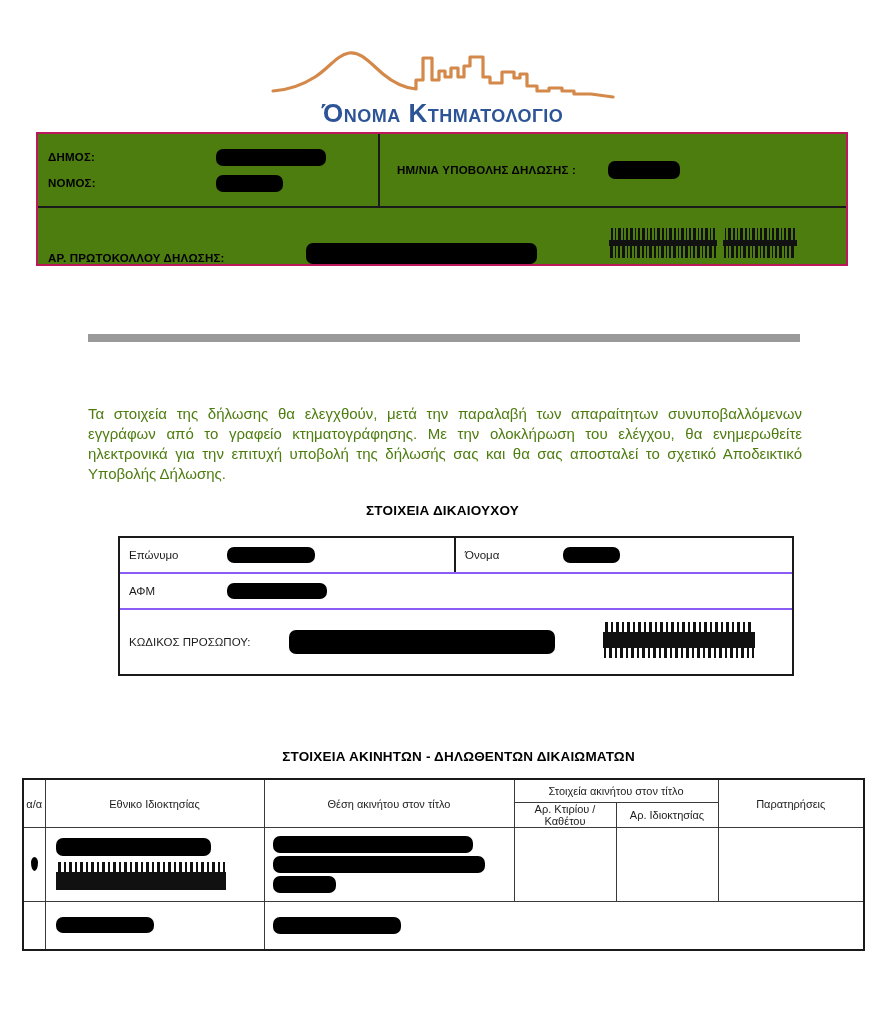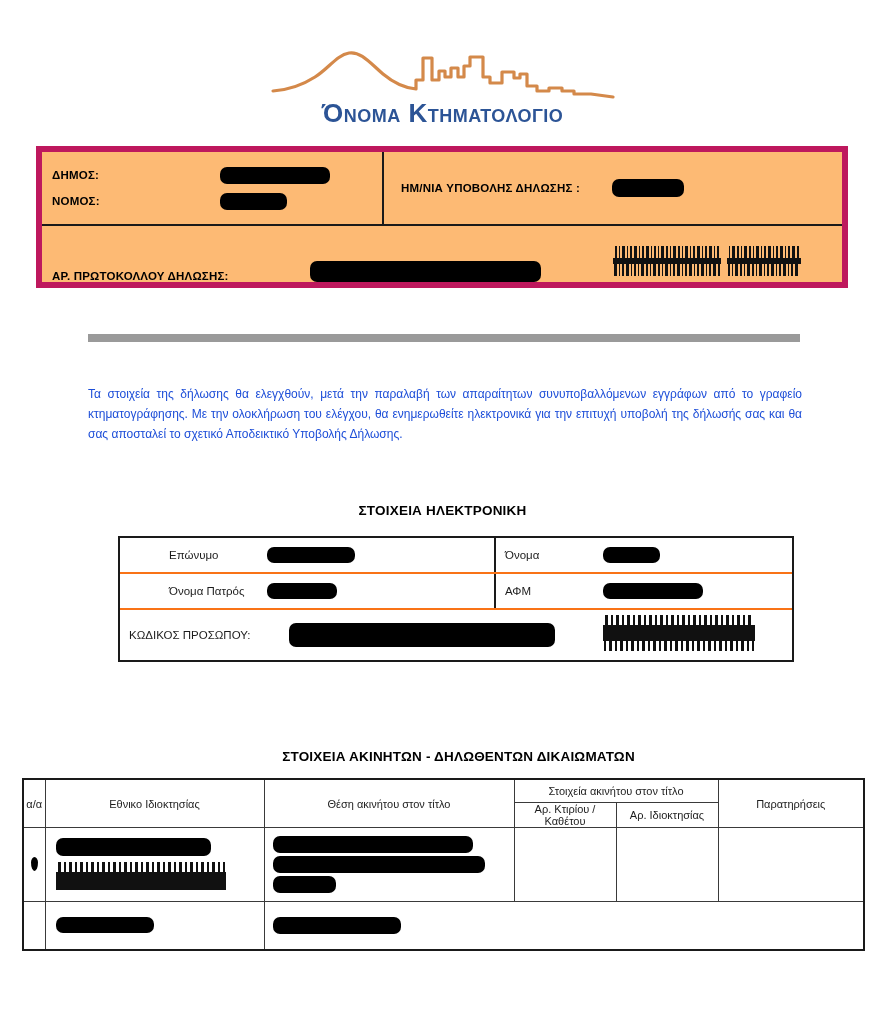--- a/index.html
+++ b/index.html
@@ -54,25 +54,25 @@
   }
   .barcode {
     display: inline-block;
     vertical-align: middle;
   }
 
   
   .header-box {
     position: absolute;
     left: 36px;
-    top: 146px;
+    top: 132px;
     width: 812px;
-    border: 6px solid #be185d;
-    box-sizing: border-box;
-    background: #fdba74;
+    border: 2px solid #be185d;
+    box-sizing: border-box;
+    background: #4d7c0f;
   }
   .hb-top {
     display: flex;
     border-bottom: 2px solid #1a1a1a;
   }
   .hb-left {
     width: 342px;
     border-right: 2px solid #1a1a1a;
     box-sizing: border-box;
     padding: 10px 0 10px 10px;
@@ -123,26 +123,26 @@
     font-weight: bold;
     letter-spacing: 0.2px;
     padding: 11px 0 11px 0;
     white-space: nowrap;
   }
 
   
   .intro {
     position: absolute;
     left: 88px;
-    top: 384px;
+    top: 404px;
     width: 714px;
-    font-size: 12px;
+    font-size: 15px;
     line-height: 20px;
     text-align: justify;
-    color: #1d4ed8;
+    color: #4d7c0f;
   }
 
   
   .section-heading {
     position: absolute;
     width: 885px;
     left: 0;
     text-align: center;
     font-size: 13.5px;
     font-weight: bold;
@@ -164,42 +164,41 @@
   .ben-head {
     background: #c3c3c3;
     border-bottom: 2px solid #1a1a1a;
     font-size: 12.5px;
     font-weight: bold;
     padding: 5px 0 5px 9px;
     letter-spacing: 0.1px;
   }
   .ben-row {
     display: flex;
-    border-bottom: 2px solid #f97316;
+    border-bottom: 2px solid #8b5cf6;
     height: 34px;
-    padding-left: 40px;
   }
   .ben-cell {
     display: flex;
     align-items: center;
     padding-left: 9px;
     box-sizing: border-box;
   }
   .ben-cell.left  { width: 336px; border-right: 2px solid #1a1a1a; }
   .ben-cell.right { flex: 1; }
   .ben-label {
     font-size: 11.5px;
     color: #1c1c1c;
     width: 98px;
     white-space: nowrap;
   }
   .ben-foot {
     display: flex;
     align-items: center;
-    height: 50px;
+    height: 64px;
     padding-left: 9px;
     box-sizing: border-box;
   }
   .ben-foot .ben-label { width: 160px; font-size: 11.5px; }
 
   
   .prop-table {
     position: absolute;
     left: 22px;
     top: 778px;
@@ -388,40 +387,36 @@
   </div>
 </div>
 
 <div class="title-block">
   <div class="rule"></div>
   <div class="rule"></div>
 </div>
 
 <div class="intro">Τα στοιχεία της δήλωσης θα ελεγχθούν, μετά την παραλαβή των απαραίτητων συνυποβαλλόμενων εγγράφων από το γραφείο κτηματογράφησης. Με την ολοκλήρωση του ελέγχου, θα ενημερωθείτε ηλεκτρονικά για την επιτυχή υποβολή της δήλωσής σας και θα σας αποσταλεί το σχετικό Αποδεικτικό Υποβολής Δήλωσης.</div>
 
-<div class="section-heading" id="beneficiary-heading">ΣΤΟΙΧΕΙΑ ΗΛΕΚΤΡΟΝΙΚΗ</div>
+<div class="section-heading" id="beneficiary-heading">ΣΤΟΙΧΕΙΑ ΔΙΚΑΙΟΥΧΟΥ</div>
 
 <div class="ben-box">
 
   <div class="ben-row">
     <div class="ben-cell left">
       <span class="ben-label">Επώνυμο</span>
       <span class="redact" style="width:88px;height:16px;"></span>
     </div>
     <div class="ben-cell right">
       <span class="ben-label">Όνομα</span>
       <span class="redact" style="width:57px;height:16px;"></span>
     </div>
   </div>
 
   <div class="ben-row">
-    <div class="ben-cell left">
-      <span class="ben-label">Όνομα Πατρός</span>
-      <span class="redact" style="width:70px;height:16px;"></span>
-    </div>
     <div class="ben-cell right">
       <span class="ben-label">ΑΦΜ</span>
       <span class="redact" style="width:100px;height:16px;"></span>
     </div>
   </div>
 
   <div class="ben-foot">
     <span class="ben-label">ΚΩΔΙΚΟΣ ΠΡΟΣΩΠΟΥ:</span>
     <span class="redact" style="width:266px;height:24px;"></span>
     <span class="barcode" style="margin-left:48px;">

